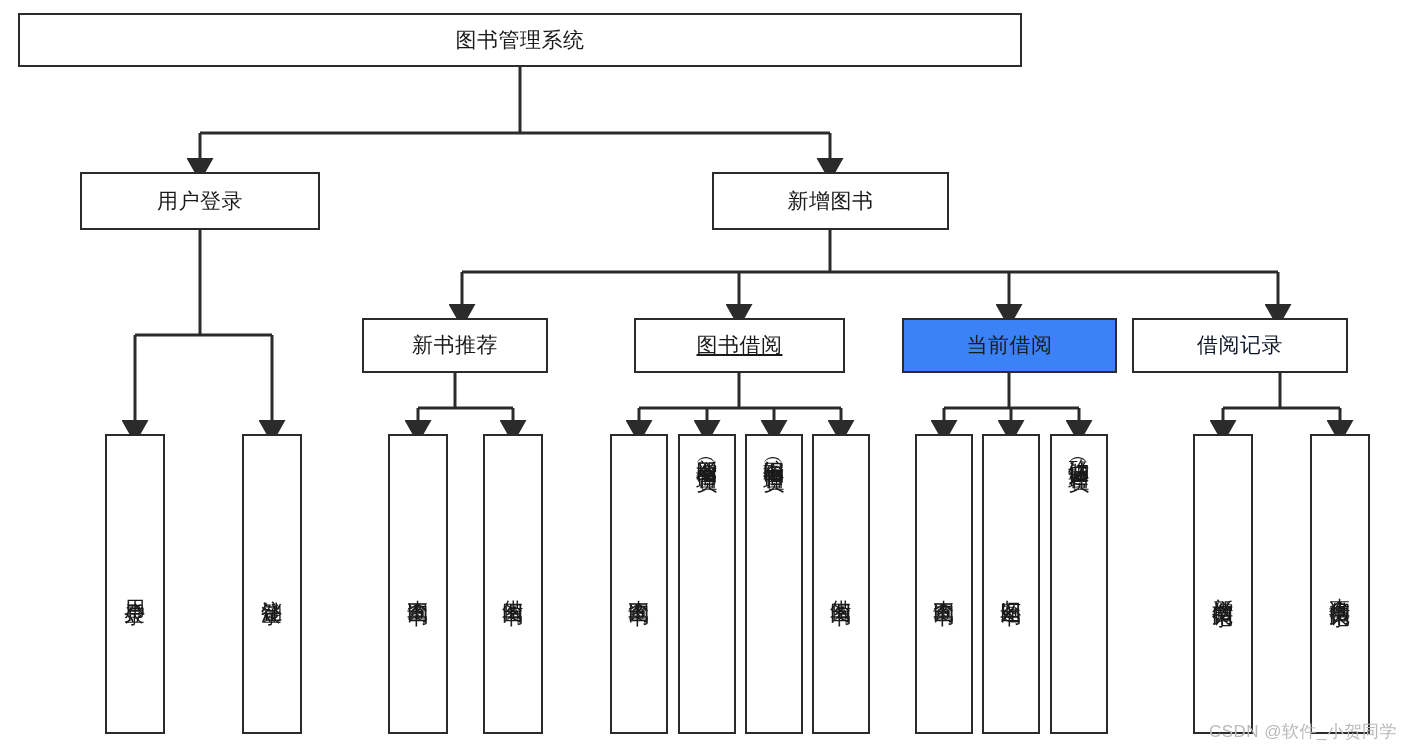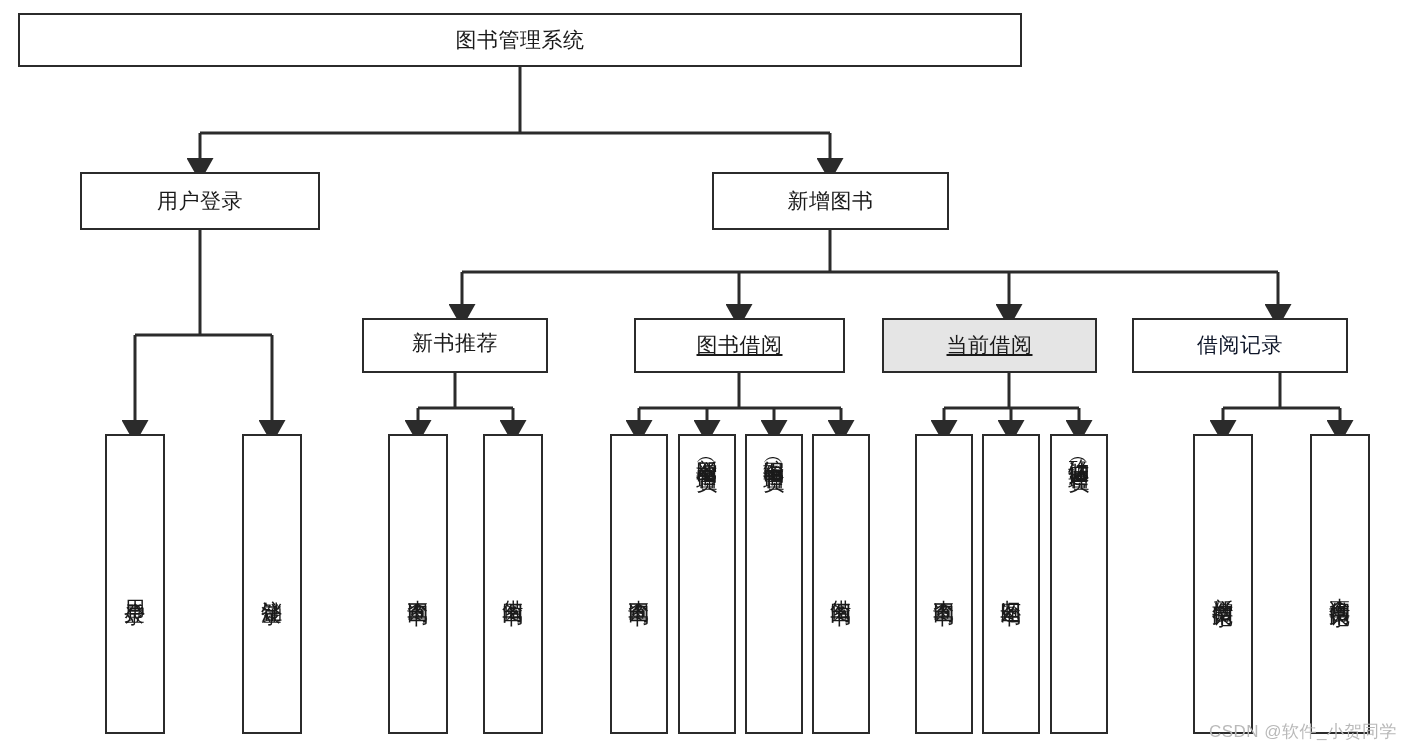--- a/index.html
+++ b/index.html
@@ -119,27 +119,27 @@
   <div id="nodes">
       <div class="node" style="left: 18px; top: 13px; width: 1004px; height: 54px; border-color: rgb(43, 43, 43); background: rgb(255, 255, 255); color: rgb(26, 26, 26);">
         <span class="node-label">图书管理系统</span>
       </div>
       <div class="node" style="left: 80px; top: 172px; width: 240px; height: 58px; border-color: rgb(43, 43, 43); background: rgb(255, 255, 255); color: rgb(26, 26, 26);">
         <span class="node-label">用户登录</span>
       </div>
       <div class="node" style="left: 712px; top: 172px; width: 237px; height: 58px; border-color: rgb(43, 43, 43); background: rgb(255, 255, 255); color: rgb(26, 26, 26);">
         <span class="node-label">新增图书</span>
       </div>
-      <div class="node" style="left: 362px; top: 318px; width: 186px; height: 55px; border-color: rgb(43, 43, 43); background: rgb(255, 255, 255); color: rgb(26, 26, 26); font-family: Liberation Mono, monospace;">
+      <div class="node" style="left: 362px; top: 318px; width: 186px; height: 55px; border-color: rgb(43, 43, 43); background: rgb(255, 255, 255); color: rgb(26, 26, 26);">
         <span class="node-label">新书推荐</span>
       </div>
       <div class="node" style="left: 634px; top: 318px; width: 211px; height: 55px; border-color: rgb(43, 43, 43); background: rgb(255, 255, 255); color: rgb(26, 26, 26); text-decoration: underline;">
         <span class="node-label">图书借阅</span>
       </div>
-      <div class="node" style="left: 882px; top: 318px; width: 215px; height: 55px; border-color: rgb(43, 43, 43); background: #e5e5e5; color: rgb(26, 26, 26); text-decoration: underline;">
+      <div class="node" style="left: 902px; top: 318px; width: 215px; height: 55px; border-color: rgb(43, 43, 43); background: #3b82f6; color: rgb(26, 26, 26);">
         <span class="node-label">当前借阅</span>
       </div>
       <div class="node" style="left: 1132px; top: 318px; width: 216px; height: 55px; border-color: rgb(43, 43, 43); background: rgb(255, 255, 255); color: #0f172a;">
         <span class="node-label">借阅记录</span>
       </div>
       <div class="node leaf mid" style="left: 105px; top: 434px; width: 60px; height: 300px; border-color: rgb(43, 43, 43); background: rgb(255, 255, 255); color: rgb(26, 26, 26);">
         <span class="node-label">用户登录</span>
       </div>
       <div class="node leaf mid" style="left: 242px; top: 434px; width: 60px; height: 300px; border-color: rgb(43, 43, 43); background: rgb(255, 255, 255); color: rgb(26, 26, 26);">
         <span class="node-label">注销登录</span>

